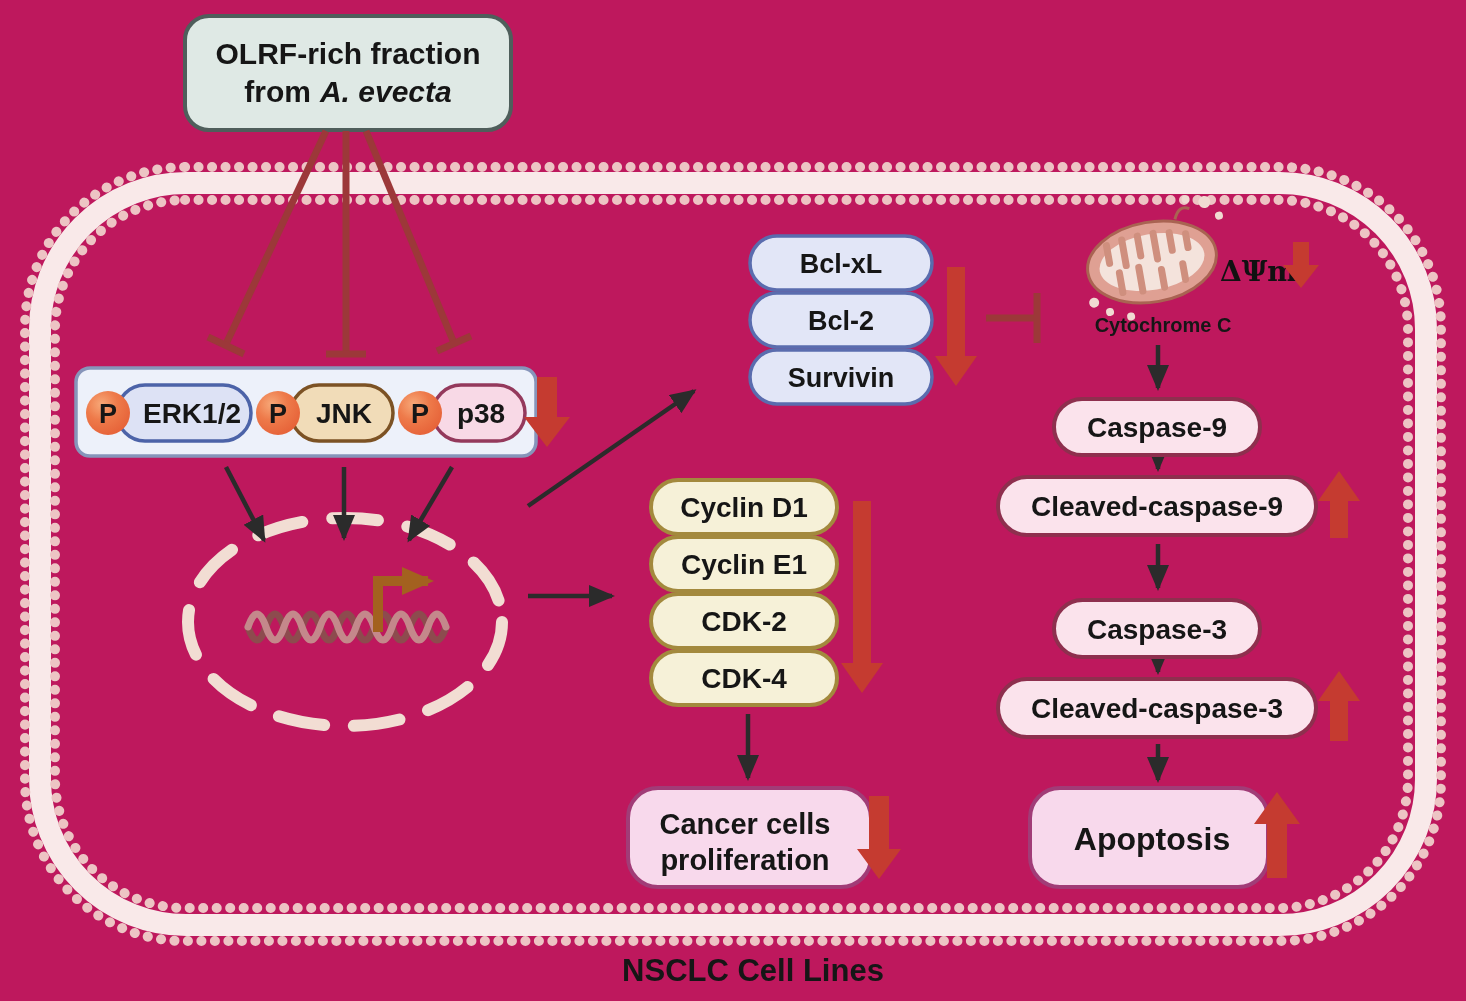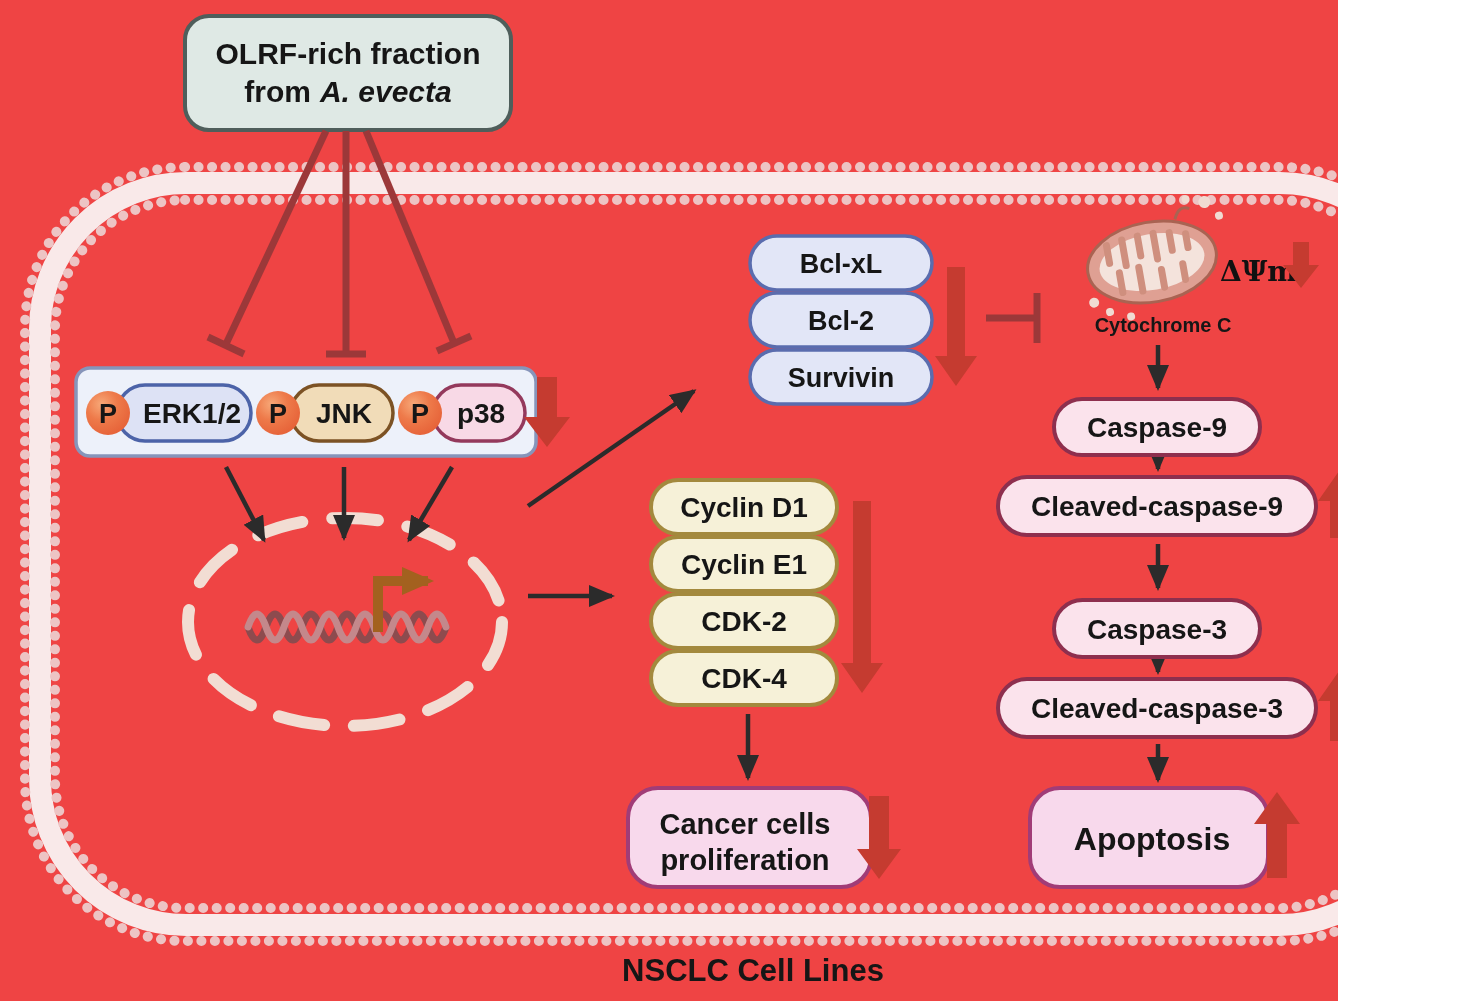--- a/index.html
+++ b/index.html
@@ -1,16 +1,16 @@
 <!DOCTYPE html>
 <html><head>
 <meta charset="utf-8">
 <style>
   html,body{margin:0;padding:0;background:#ffffff;}
-  .stage{position:relative;width:1338px;height:1001px;background:#ef4444;overflow:hidden;}
+  .stage{position:relative;width:1466px;height:1001px;background:#be185d;overflow:hidden;}
   svg{display:block;}
   .lbl{font-family:"Liberation Sans","DejaVu Sans",sans-serif;font-weight:700;fill:#161616;}
   .serif{font-family:"DejaVu Serif","Liberation Serif",serif;font-weight:700;fill:#111111;}
   .mem-dots{fill:none;stroke:#edc4c4;stroke-width:10;stroke-dasharray:0.1 13.4;stroke-linecap:round;}
   .mem-band{fill:none;stroke:#f9e9e9;stroke-width:22;}
   .flow{stroke:#2b2b2b;stroke-width:4.5;fill:none;}
   .inhib{stroke:#9c3839;stroke-width:7;fill:none;stroke-linecap:butt;}
 </style>
 </head>
 <body>

